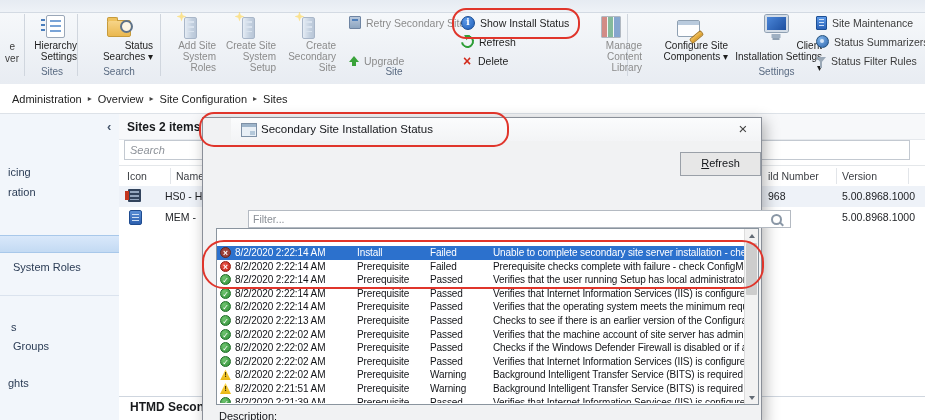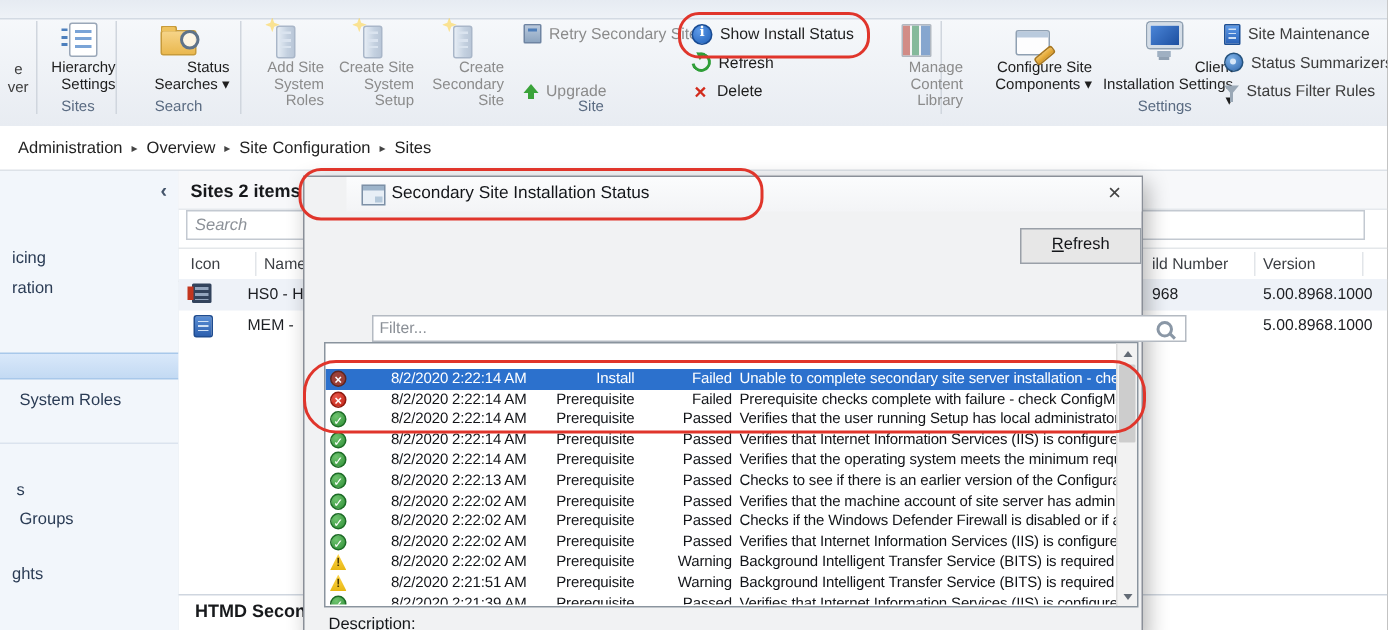--- a/index.html
+++ b/index.html
@@ -139,21 +139,21 @@
   .d-list{position:absolute;left:13px;top:110px;width:543px;height:177px;background:#fff;border:1px solid #8a949e;box-sizing:border-box;}
   .d-lhead{position:absolute;left:0;top:0;right:14px;height:17px;background:#fff;border-bottom:1px solid #e2e2e2;
       font-size:10.5px;color:#33363b;}
   .d-lhead .hh{position:absolute;top:3px;white-space:nowrap;}
   .d-lhead .hd{position:absolute;top:2px;height:13px;width:1px;background:#e4e4e4;}
   .sortarr{position:absolute;left:94px;top:2px;width:0;height:0;border-left:4px solid transparent;
       border-right:4px solid transparent;border-top:4px solid #8a97a6;}
   .d-rows{position:absolute;left:0;top:17px;right:14px;height:157px;overflow:hidden;}
   .drow{position:absolute;left:0;right:0;height:13.6px;font-size:10px;line-height:13.6px;color:#121418;letter-spacing:-0.1px;}
   .drow.sel{background:#2c71cd;color:#fff;}
-  .dc{position:absolute;top:0;height:13.6px;white-space:nowrap;overflow:hidden;text-align:right;}
+  .dc{position:absolute;top:0;height:13.6px;white-space:nowrap;overflow:hidden;}
   .dc.t{left:18px;width:116px;}.dc.y{left:140px;width:66px;}.dc.s{left:213px;width:58px;}.dc.d{left:276px;width:251px;}
   .stico{position:absolute;left:3px;top:1px;width:11px;height:11px;border-radius:50%;box-sizing:border-box;
       color:#fff;font-size:8.5px;line-height:10px;text-align:center;font-weight:bold;}
   .stico[data-k="failed"]{background:radial-gradient(circle at 35% 30%,#e8564a,#c22314);border:1px solid #8e1a10;}
   .stico[data-k="failed"]::after{content:"×";}
   .stico[data-k="passed"]{background:radial-gradient(circle at 35% 30%,#6fc46f,#2e8f36);border:1px solid #1d6b26;}
   .stico[data-k="passed"]::after{content:"✓";font-size:8px;}
   .stico[data-k="warning"]{border-radius:0;background:linear-gradient(#ffd84d,#e8b713);
       clip-path:polygon(50% 0,100% 100%,0 100%);color:#4a3800;}
   .stico[data-k="warning"]::after{content:"!";font-size:8px;}

